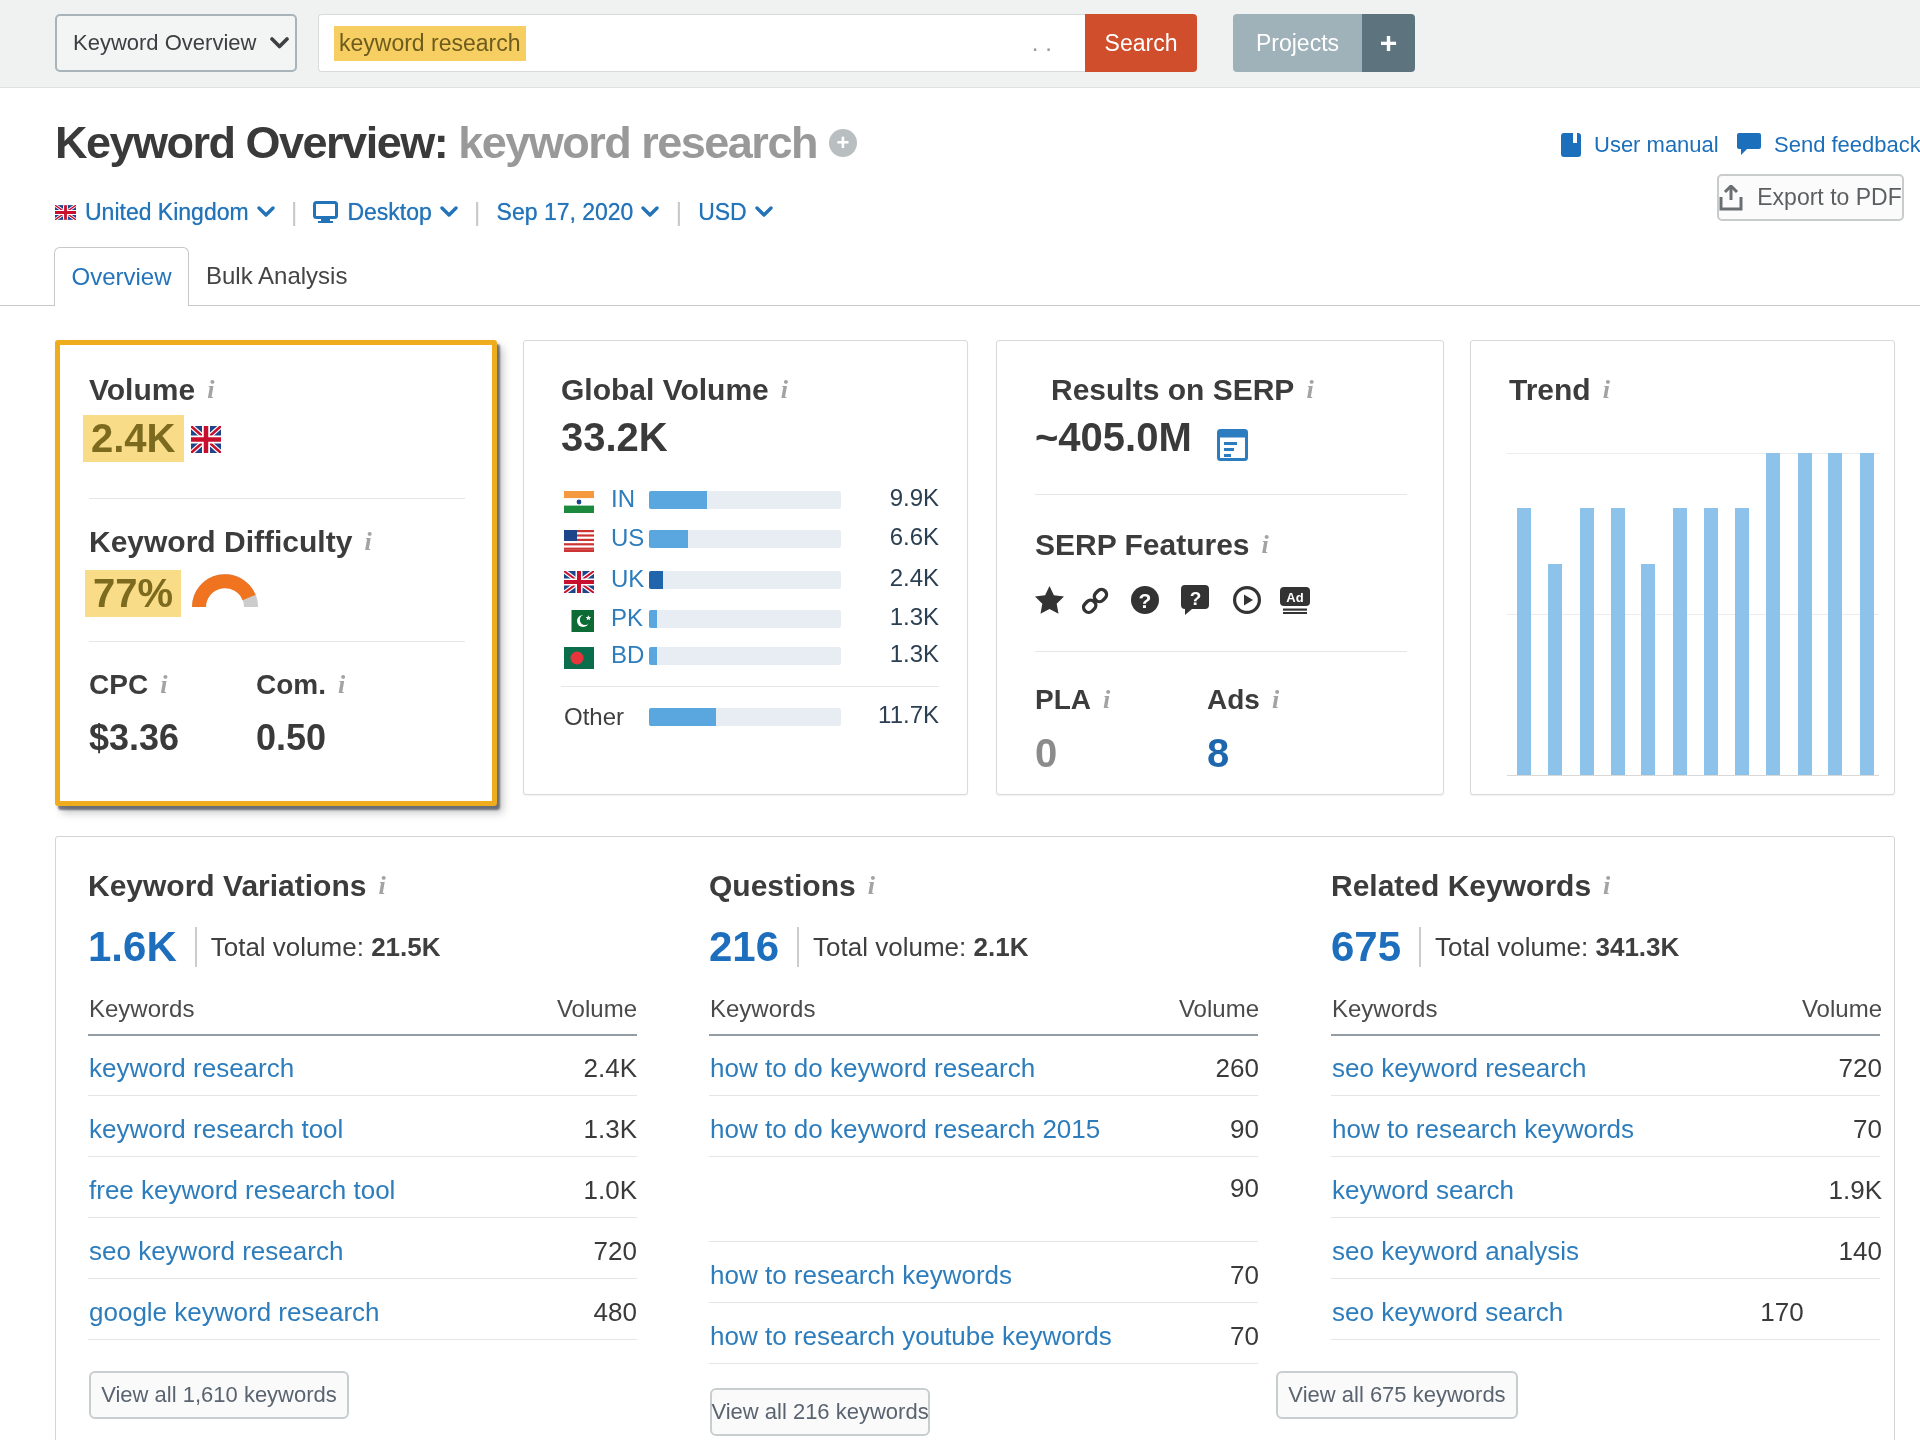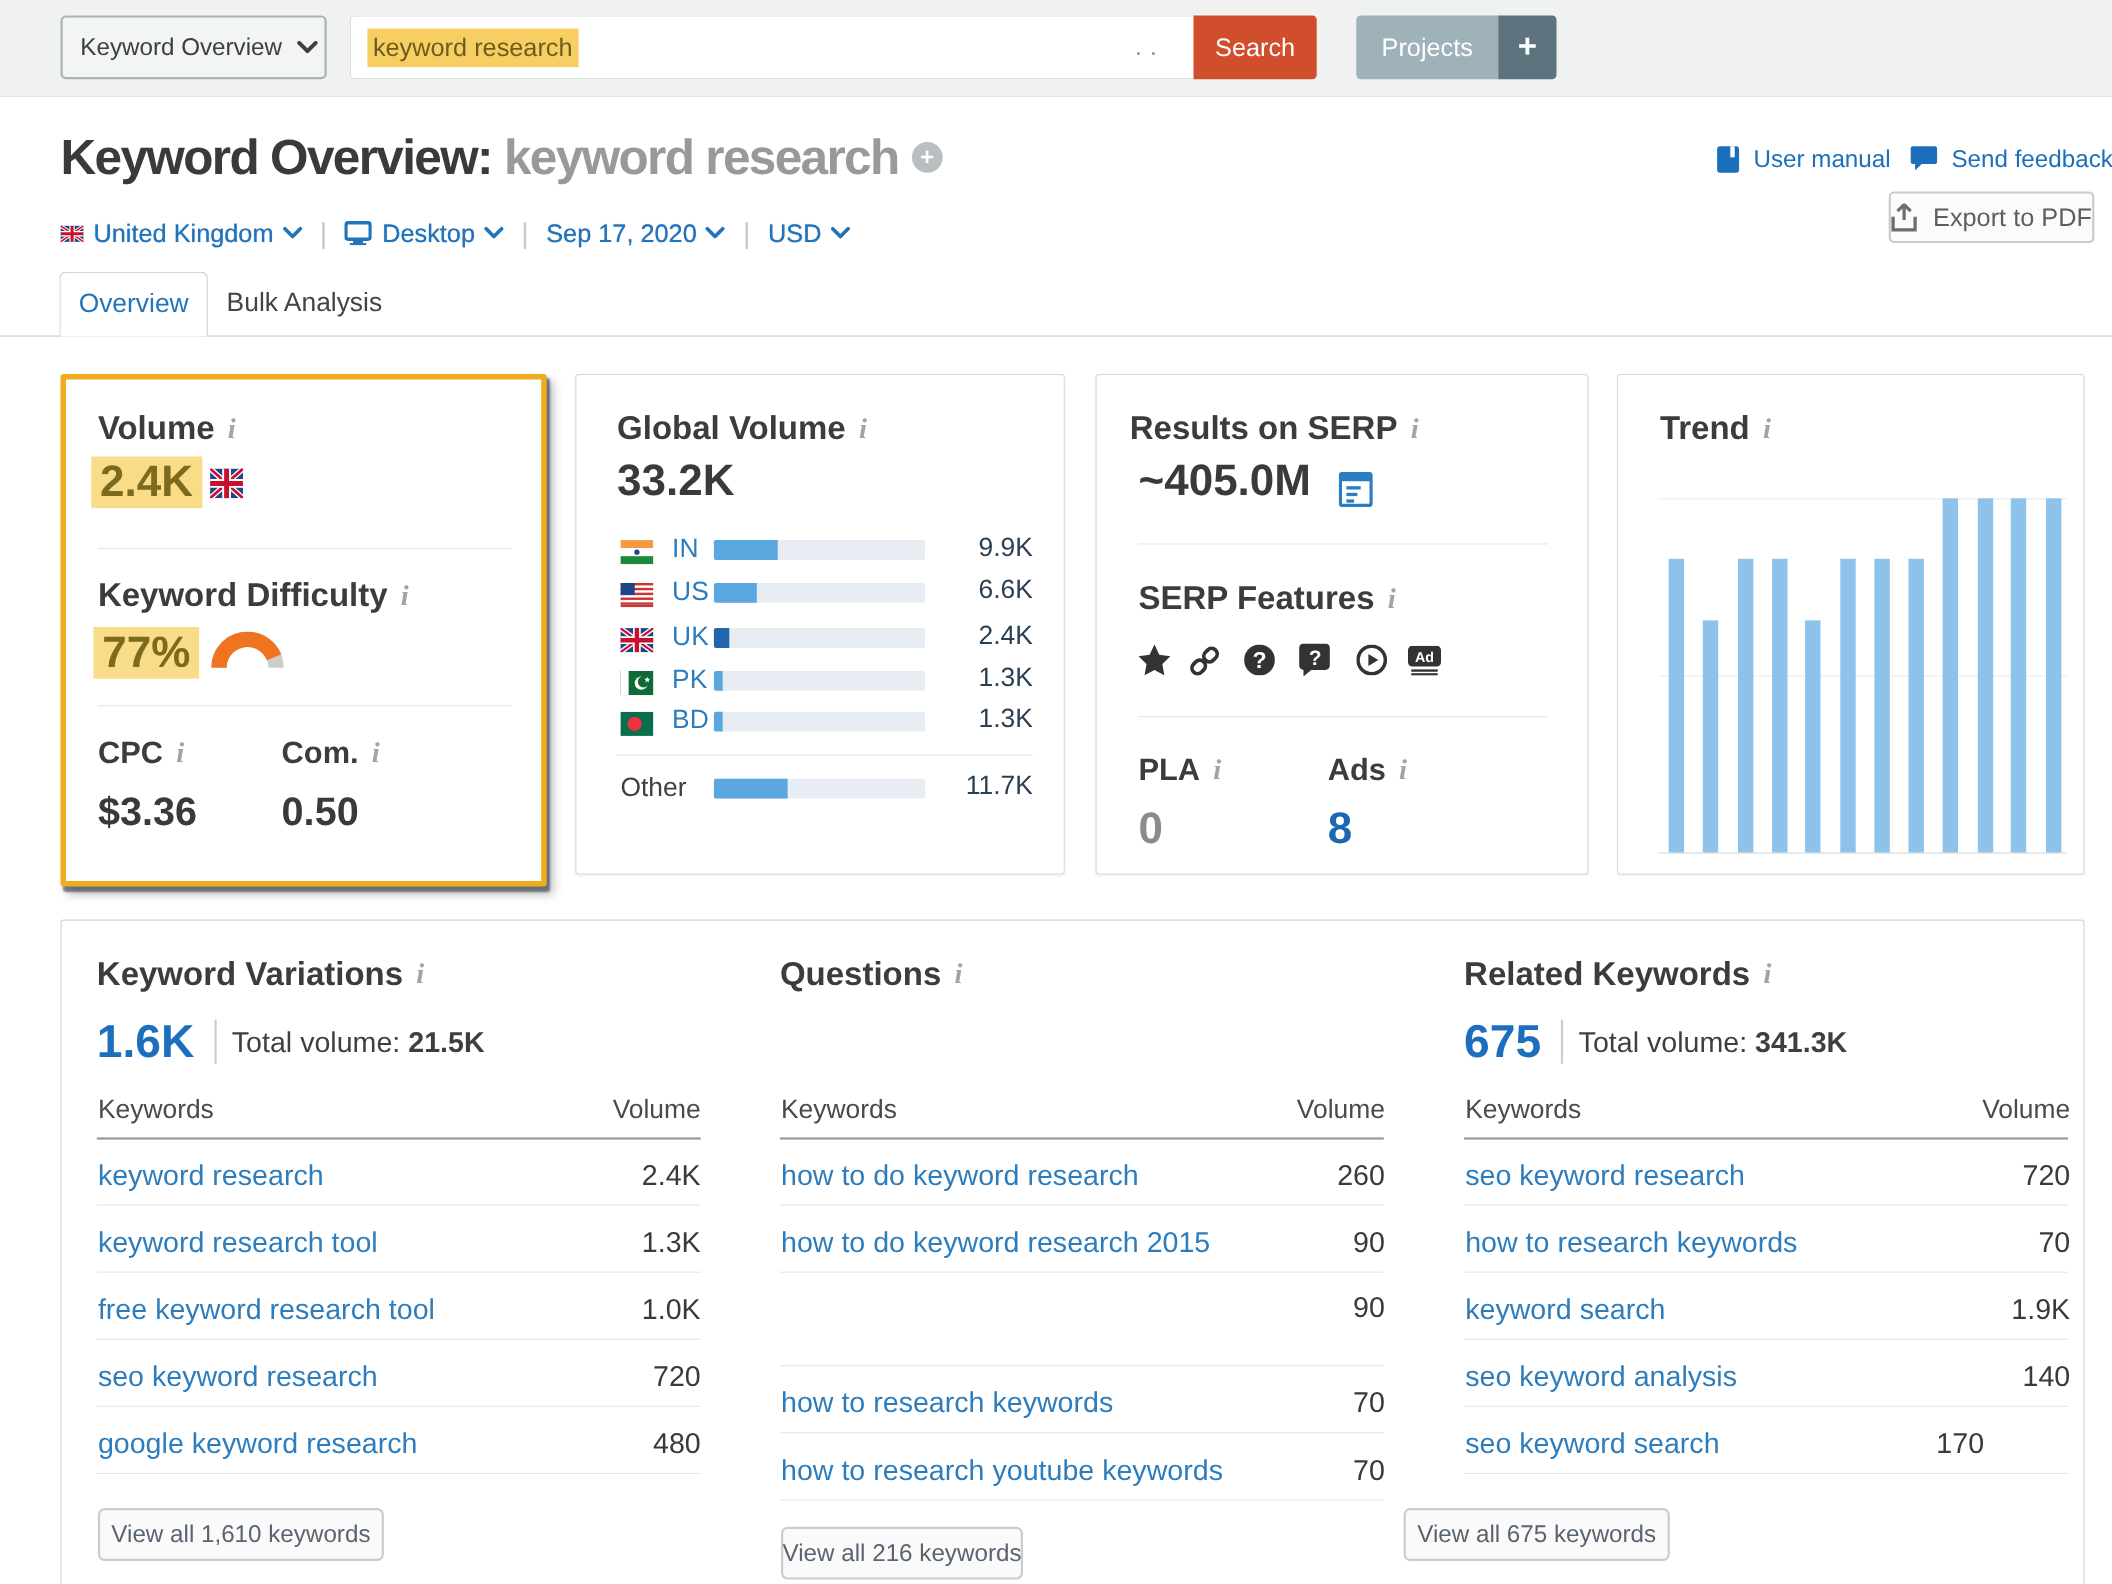--- a/index.html
+++ b/index.html
@@ -278,21 +278,21 @@
 
     <div class="divider" style="left:37px; top:345px; width:378px;"></div>
     <div class="abs" style="left:40px; top:362px; font-size:24px; color:#3f3f3f;">Other</div>
     <div class="gvbar" style="left:125px; top:367px; width:192px;">
         <div class="gvfill" style="width:67px;"></div>
       </div>
     <div class="gvval" style="left:315px; top:360px; width:100px;">11.7K</div>
   </div>
 
   <div class="card" id="card3">
-    <div class="abs chead" style="left:30px; top:32px;text-align:center;">Results on SERP<span class="iic">i</span></div>
+    <div class="abs chead" style="left:54px; top:32px;text-align:center;">Results on SERP<span class="iic">i</span></div>
     <div class="abs bignum" style="left:38px; top:74px;">~405.0M</div>
     <svg class="abs" style="left:220px; top:88px;" width="31" height="32" viewBox="0 0 31 32">
       <rect x="1.5" y="1.5" width="28" height="29" rx="2" fill="none" stroke="#2c7cc0" stroke-width="3"></rect>
       <rect x="1.5" y="1.5" width="28" height="7" fill="#2c7cc0"></rect>
       <rect x="7" y="13" width="13" height="3" fill="#2c7cc0"></rect>
       <rect x="7" y="19" width="10" height="3" fill="#2c7cc0"></rect>
       <rect x="7" y="25" width="7" height="3" fill="#2c7cc0"></rect>
     </svg>
     <div class="divider" style="left:38px; top:153px; width:372px;"></div>
     <div class="abs chead" style="left:38px; top:187px;">SERP Features<span class="iic">i</span></div>
@@ -373,20 +373,25 @@
   <div class="rline" style="left:88px; top:1217px; width:549px;"></div>
   <div class="abs tlink" style="left:89px; top:1236px;">seo keyword research</div>
   <div class="abs tval" style="left:437px; top:1236px; width:200px; text-align:right;">720</div>
   <div class="rline" style="left:88px; top:1278px; width:549px;"></div>
   <div class="abs tlink" style="left:89px; top:1297px;">google keyword research</div>
   <div class="abs tval" style="left:437px; top:1297px; width:200px; text-align:right;">480</div>
   <div class="rline" style="left:88px; top:1339px; width:549px;"></div>
   <div class="viewbtn" style="left:89px; top:1371px; width:260px;">View all 1,610 keywords</div>
 
   <div class="abs bchead" style="left:709px; top:869px;">Questions<span class="iic">i</span></div>
+  <div class="abs" style="left:709px; top:923px; display:flex; align-items:center;">
+    <span class="bnum">216</span>
+    <span class="vsep" style="margin:0 14px 0 18px;"></span>
+    <span class="total">Total volume: <b>2.1K</b></span>
+  </div>
   <div class="abs thead" style="left:710px; top:995px;">Keywords</div>
   <div class="abs thead" style="left:1059px; top:995px; width:200px; text-align:right;">Volume</div>
   <div class="hline" style="left:709px; top:1034px; width:549px;"></div>
   <div class="abs tlink" style="left:710px; top:1053px;">how to do keyword research</div>
   <div class="abs tval" style="left:1059px; top:1053px; width:200px; text-align:right;">260</div>
   <div class="rline" style="left:709px; top:1095px; width:549px;"></div>
   <div class="abs tlink" style="left:710px; top:1114px;">how to do keyword research 2015</div>
   <div class="abs tval" style="left:1059px; top:1114px; width:200px; text-align:right;">90</div>
   <div class="rline" style="left:709px; top:1156px; width:549px;"></div>
   <div class="abs tval" style="left:1059px; top:1173px; width:200px; text-align:right;">90</div>

